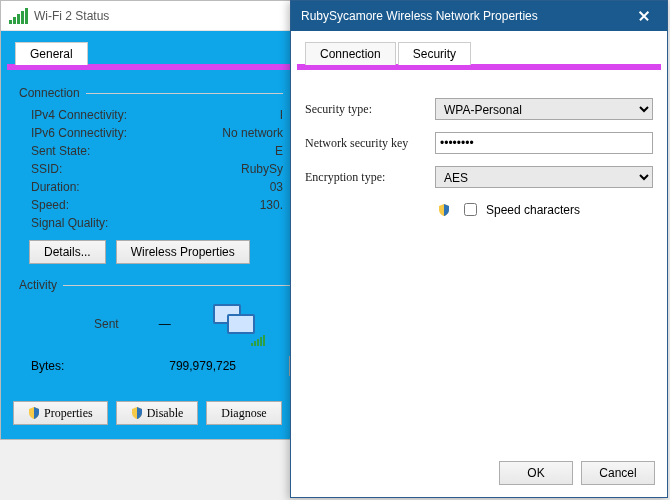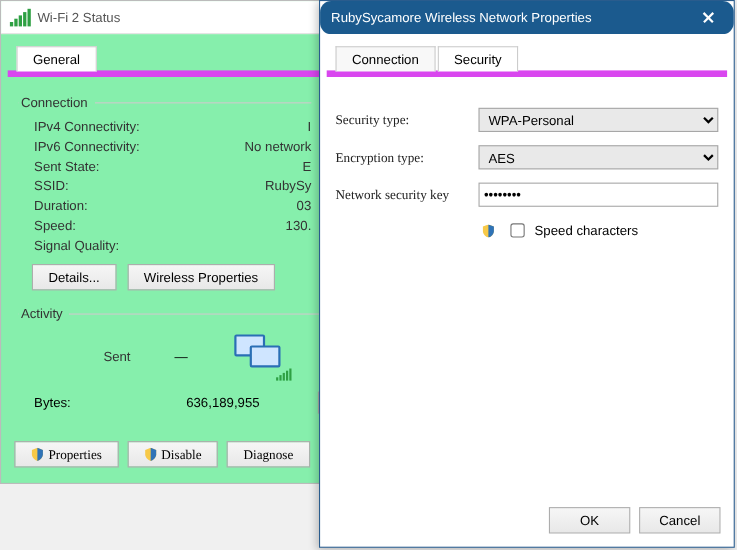--- a/index.html
+++ b/index.html
@@ -12,21 +12,21 @@
     height: 500px;
     overflow: hidden;
     position: relative;
   }
   
   .status-window {
     position: absolute;
     left: 0; top: 0;
     width: 300px;
     height: 440px;
-    background: #86efac;
+    background: #0ea5e9;
     border: 1px solid #bbb;
   }
   .status-titlebar {
     height: 30px;
     display: flex; align-items: center;
     padding: 0 8px;
     background: #fff;
     border-bottom: 1px solid #e4e4e4;
   }
   .status-titlebar .title {
@@ -148,21 +148,20 @@
   .props-titlebar {
     height: 30px;
     background:#fff;
     display:flex; align-items:center;
     padding-left:10px;
     border-bottom: 1px solid #d0d0d0;
     background: #ffffff;
   }
   .props-dialog .props-titlebar {
     background:#ffffff;
-    border-radius:10px;
   }
   .props-titlebar.dark {
     background:#1b5a8e;
     color:#fff;
     border-bottom: none;
   }
   .close-btn {
     margin-left:auto;
     width:46px; height:30px;
     display:flex; align-items:center; justify-content:center;
@@ -277,21 +276,21 @@
               <span></span>
               <span></span>
               <span></span>
             </span>
         </div>
         <span>—</span>
         <span class="activity-label">Re</span>
       </div>
       <div class="bytes-row">
         <span class="k">Bytes:</span>
-        <span class="num">636,189,955</span>
+        <span class="num">799,979,725</span>
         <span class="sep"></span>
         <span class="num">1,400,1</span>
       </div>
     </fieldset>
   </div>
 
   <div class="footer-btns">
     <button class="btn">
       <svg class="shield-svg" viewBox="0 0 12 12">
         <path d="M6 0 L11 2 V6 C11 9 8.5 11.3 6 12 C3.5 11.3 1 9 1 6 V2 Z" fill="#f7c948"></path>
@@ -325,31 +324,31 @@
     <div class="form-rows">
       <div class="form-row">
         <span class="label">Security type:</span>
         <div class="control">
           <select class="win">
             <option>WPA-Personal</option>
           </select>
         </div>
       </div>
       <div class="form-row">
+        <span class="label">Network security key</span>
+        <div class="control">
+          <input class="win" type="text" value="••••••••" style="">
+        </div>
+      </div>
+      <div class="form-row">
         <span class="label">Encryption type:</span>
         <div class="control">
           <select class="win">
             <option>AES</option>
           </select>
-        </div>
-      </div>
-      <div class="form-row">
-        <span class="label">Network security key</span>
-        <div class="control">
-          <input class="win" type="text" value="••••••••" style="">
         </div>
       </div>
       <div class="showchars">
         <svg class="shield-svg" viewBox="0 0 12 12">
           <path d="M6 0 L11 2 V6 C11 9 8.5 11.3 6 12 C3.5 11.3 1 9 1 6 V2 Z" fill="#f7c948"></path>
           <path d="M6 0 L11 2 V6 C11 9 8.5 11.3 6 12 Z" fill="#2f73b7"></path>
         </svg>
         <input type="checkbox" style="">
         <span>Speed characters</span>
       </div>

